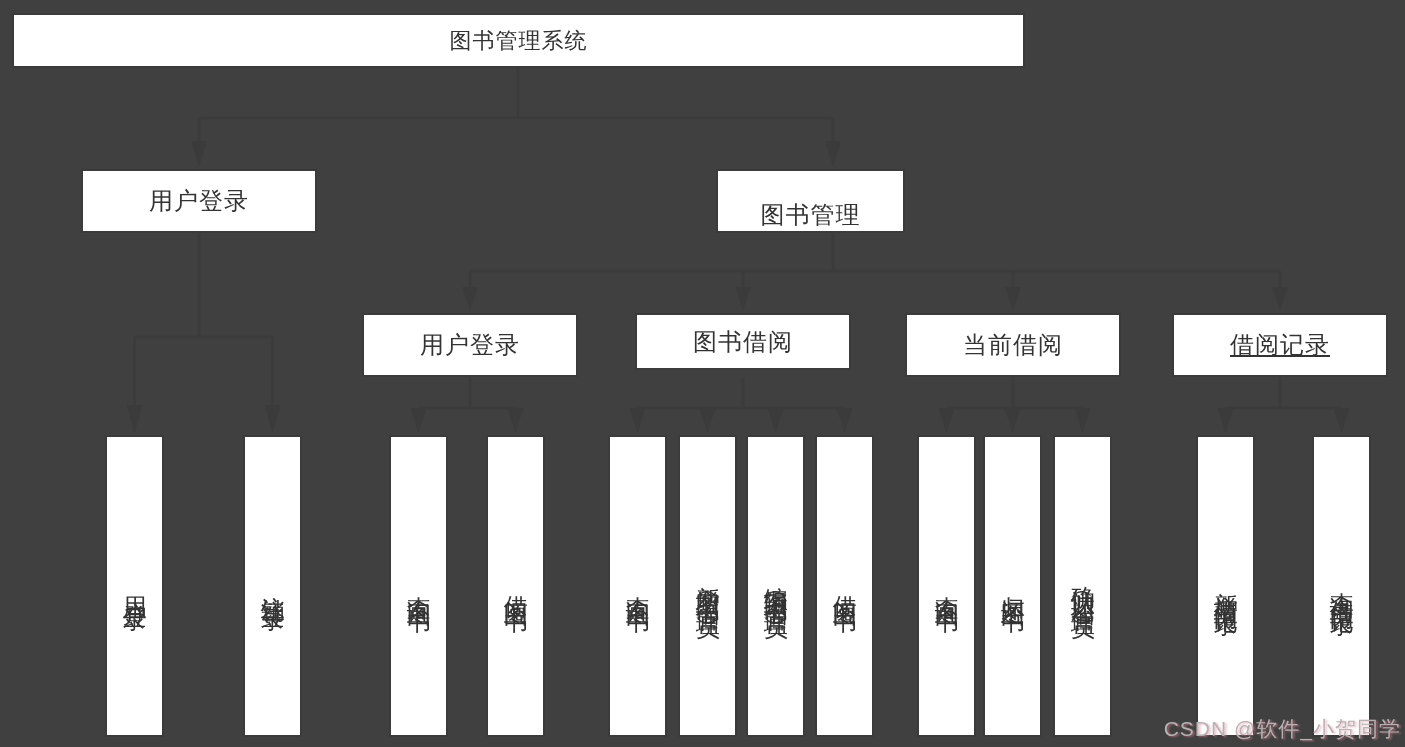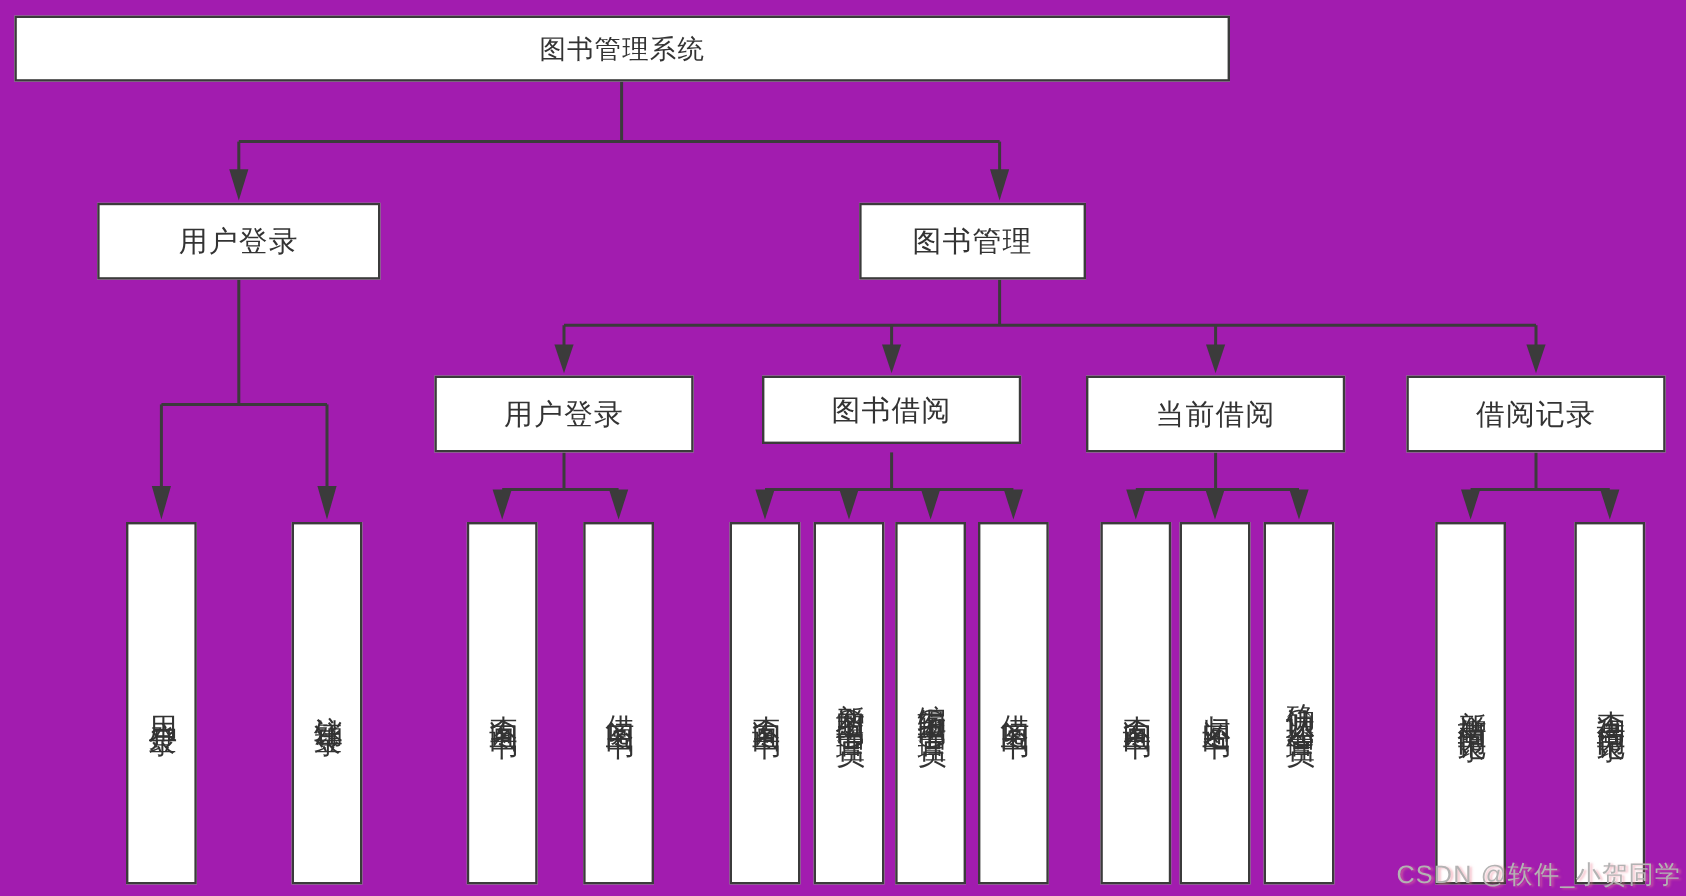--- a/index.html
+++ b/index.html
@@ -4,21 +4,21 @@
 <style>
   html, body {
     margin: 0;
     padding: 0;
     background: #ffffff;
   }
   .canvas {
     position: relative;
     width: 1405px;
     height: 747px;
-    background: #a21caf;
+    background: #404040;
     font-family: "Liberation Sans", "DejaVu Sans", sans-serif;
     overflow: hidden;
   }
   .connectors {
     position: absolute;
     left: 0;
     top: 0;
     width: 1405px;
     height: 747px;
   }
@@ -125,34 +125,34 @@
     </g>
   </svg>
 
   <div class="node hbox root-box" style="left:12px; top:13px; width:1013px; height:55px;">
     <span>图书管理系统</span>
   </div>
 
   <div class="node hbox" style="left:81px; top:169px; width:236px; height:64px;">
     <span>用户登录</span>
   </div>
-  <div class="node hbox" style="left:716px; top:169px; width:189px; height:64px;">
+  <div class="node hbox" style="left:716px; top:169px; width:189px; height:64px;align-items:flex-end;">
     <span>图书管理</span>
   </div>
 
   <div class="node hbox" style="left:362px; top:313px; width:216px; height:64px;">
     <span>用户登录</span>
   </div>
   <div class="node hbox" style="left:635px; top:313px; width:216px; height:57px;">
     <span>图书借阅</span>
   </div>
   <div class="node hbox" style="left:905px; top:313px; width:216px; height:64px;">
     <span>当前借阅</span>
   </div>
-  <div class="node hbox" style="left:1172px; top:313px; width:216px; height:64px;">
+  <div class="node hbox" style="left:1172px; top:313px; width:216px; height:64px;text-decoration:underline;">
     <span>借阅记录</span>
   </div>
 
   <div class="node vbox" style="left:105px; top:435px; width:59px; height:302px;">
     <span>用户登录</span>
   </div>
   <div class="node vbox" style="left:243px; top:435px; width:59px; height:302px;">
     <span>注销登录</span>
   </div>
 

